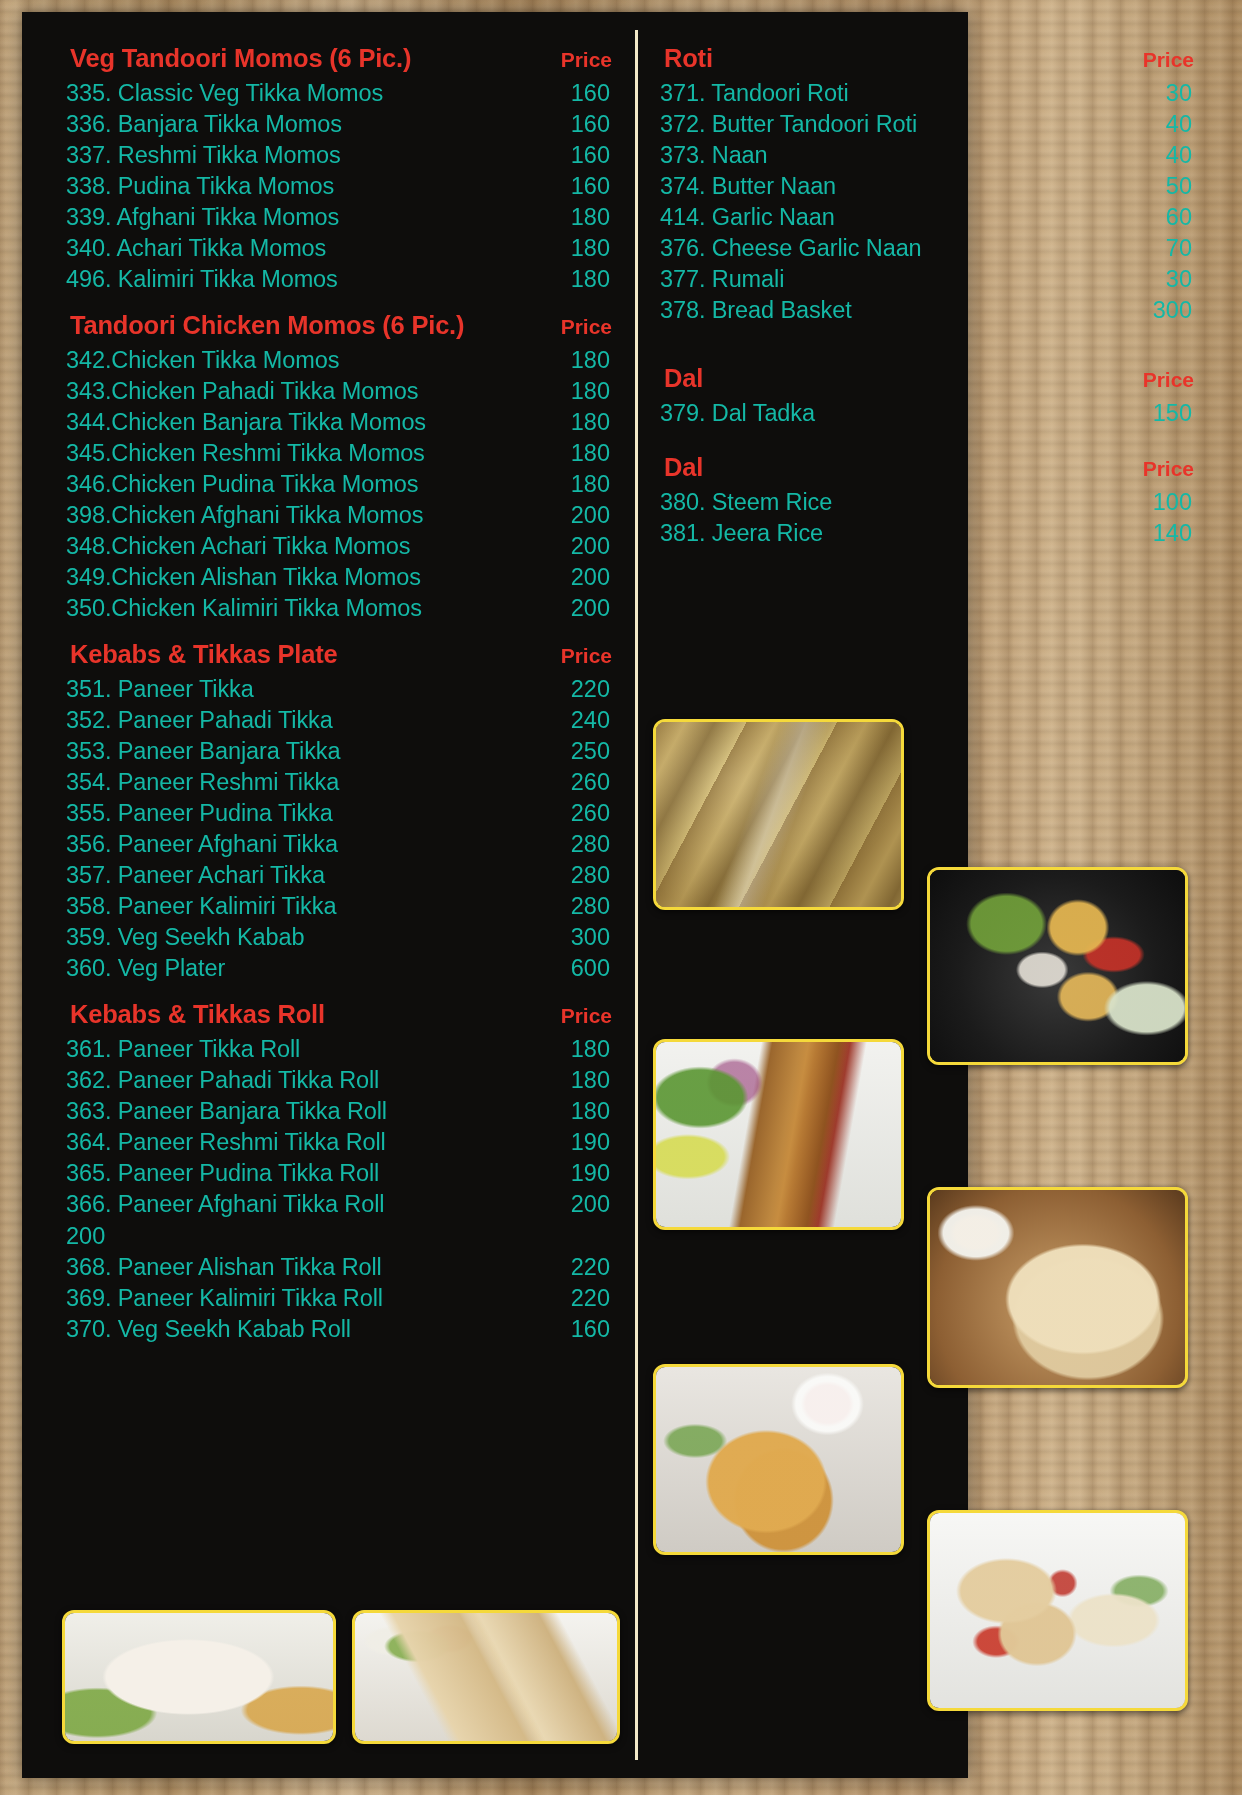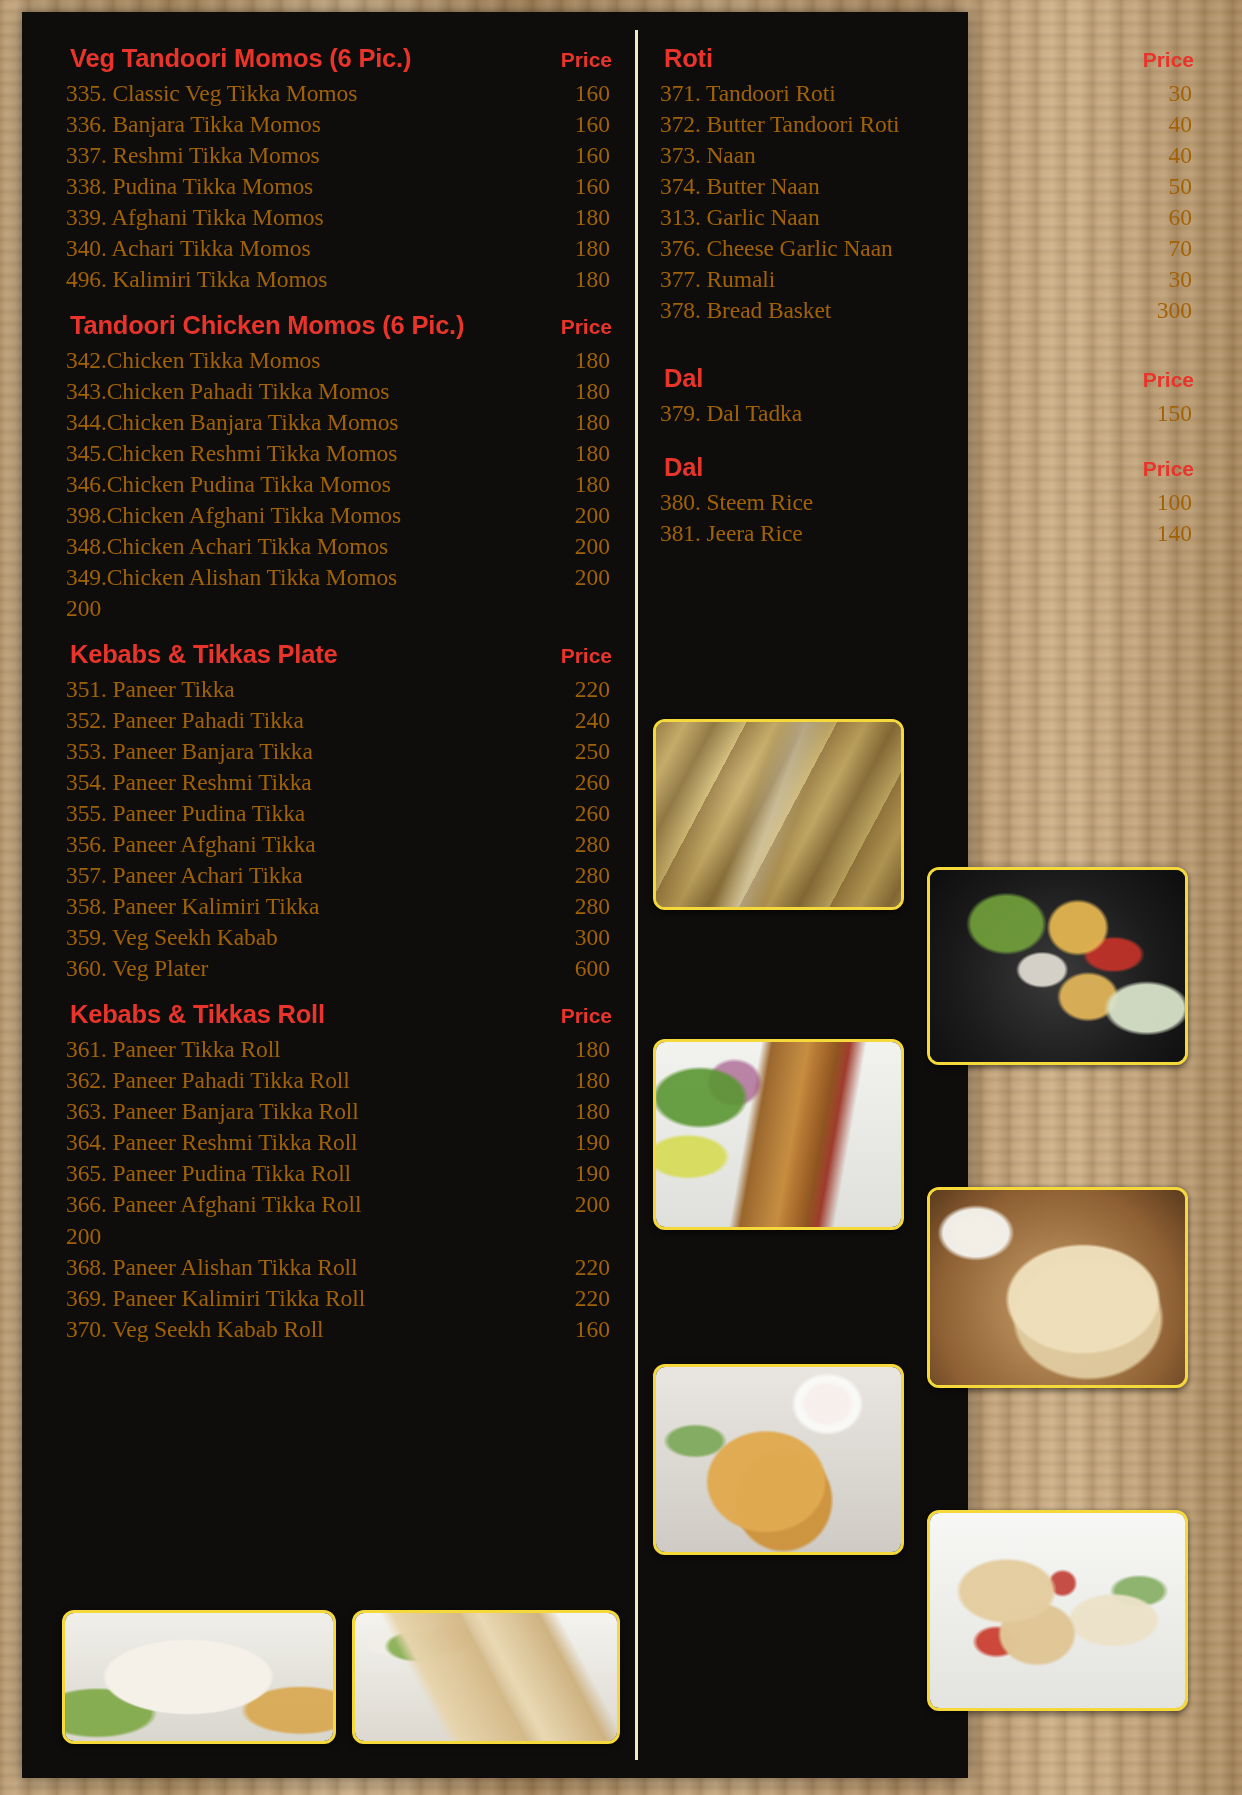--- a/index.html
+++ b/index.html
@@ -69,23 +69,22 @@
   .section-head .s-title { letter-spacing: -0.2px; }
   .section-head .s-price { font-size: 21px; }
 
   .row {
     display: flex;
     justify-content: space-between;
     align-items: baseline;
     font-size: 23.5px;
     line-height: 1.32;
     padding: 0 8px 0 8px;
-    color: #a16207;
+    color: #14b8a6;
     white-space: nowrap;
-    font-family: Liberation Serif, serif;
   }
   .row .r-name { letter-spacing: -0.1px; }
   .row .r-price { font-weight: normal; text-align: right; }
 
   .gap-sm { height: 8px; }
   .gap-md { height: 22px; }
 
   
   .photo {
     position: absolute;
@@ -278,20 +277,21 @@
           </div>
         <div class="row">
             <span class="r-name">348.Chicken Achari Tikka Momos</span>
             <span class="r-price">200</span>
           </div>
         <div class="row">
             <span class="r-name">349.Chicken Alishan Tikka Momos</span>
             <span class="r-price">200</span>
           </div>
         <div class="row">
+            <span class="r-name">350.Chicken Kalimiri Tikka Momos</span>
             <span class="r-price">200</span>
           </div>
       </div>
 
       <div class="section-head">
         <span class="s-title">Kebabs &amp; Tikkas Plate</span>
         <span class="s-price">Price</span>
       </div>
       <div>
         <div class="row">
@@ -399,21 +399,21 @@
           </div>
         <div class="row">
             <span class="r-name">373. Naan</span>
             <span class="r-price">40</span>
           </div>
         <div class="row">
             <span class="r-name">374. Butter Naan</span>
             <span class="r-price">50</span>
           </div>
         <div class="row">
-            <span class="r-name">313. Garlic Naan</span>
+            <span class="r-name">414. Garlic Naan</span>
             <span class="r-price">60</span>
           </div>
         <div class="row">
             <span class="r-name">376. Cheese Garlic Naan</span>
             <span class="r-price">70</span>
           </div>
         <div class="row">
             <span class="r-name">377. Rumali</span>
             <span class="r-price">30</span>
           </div>

